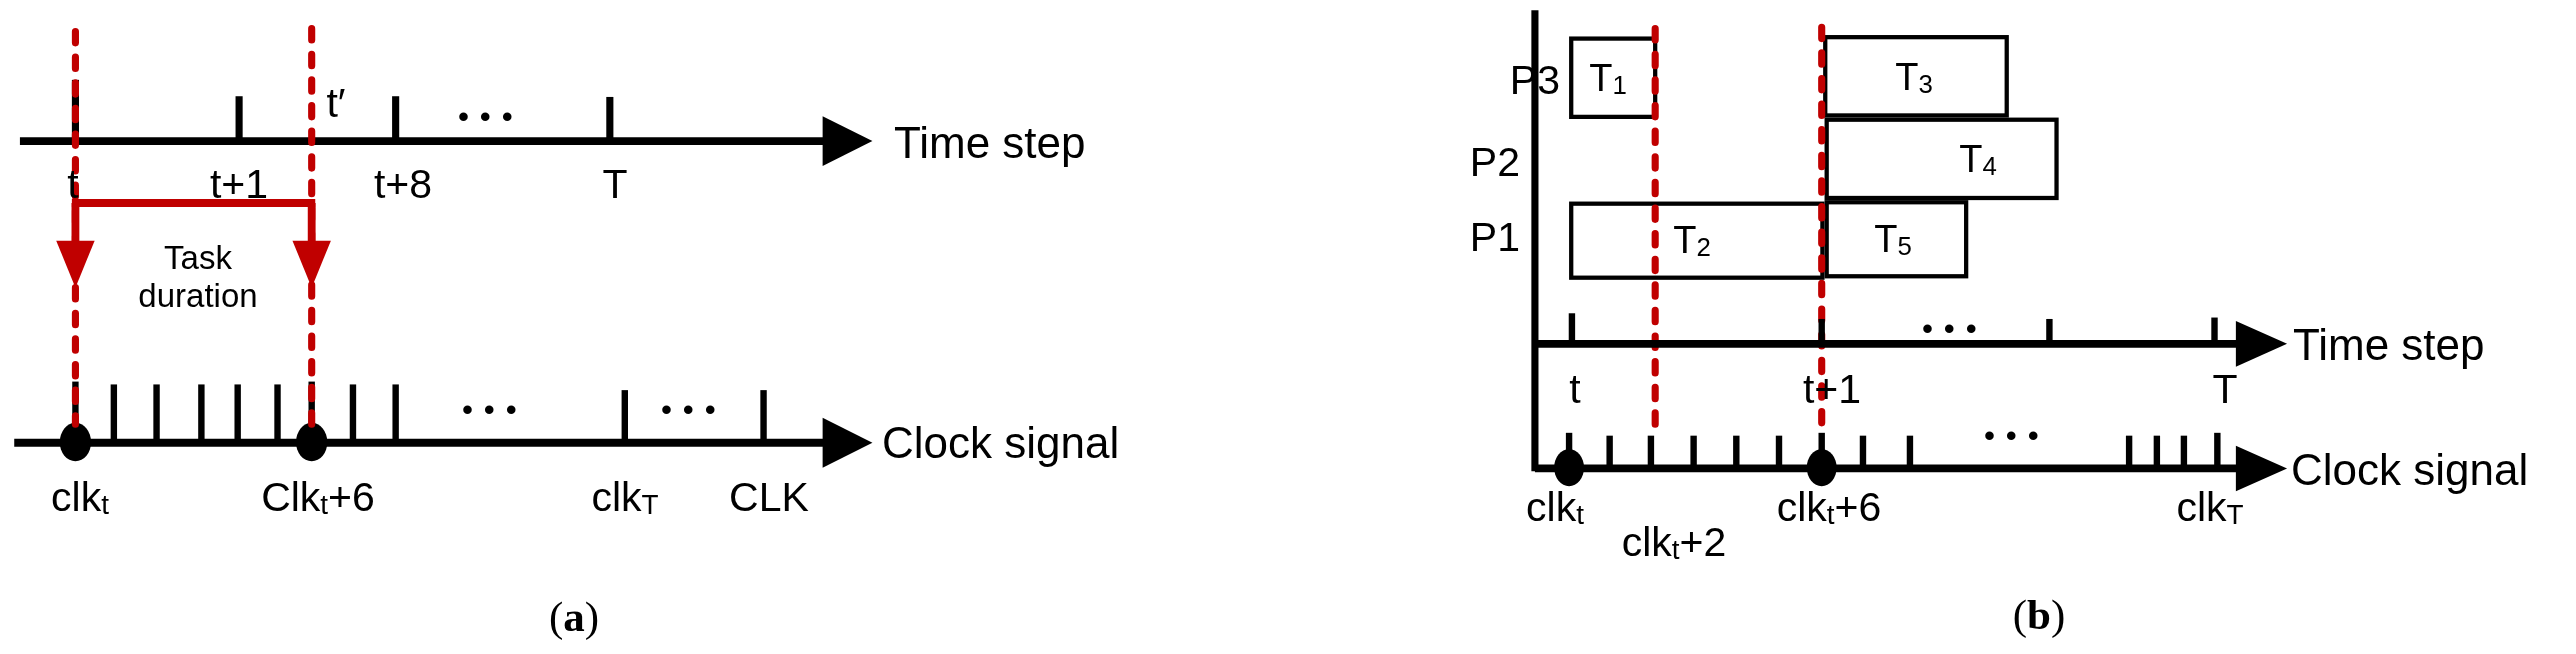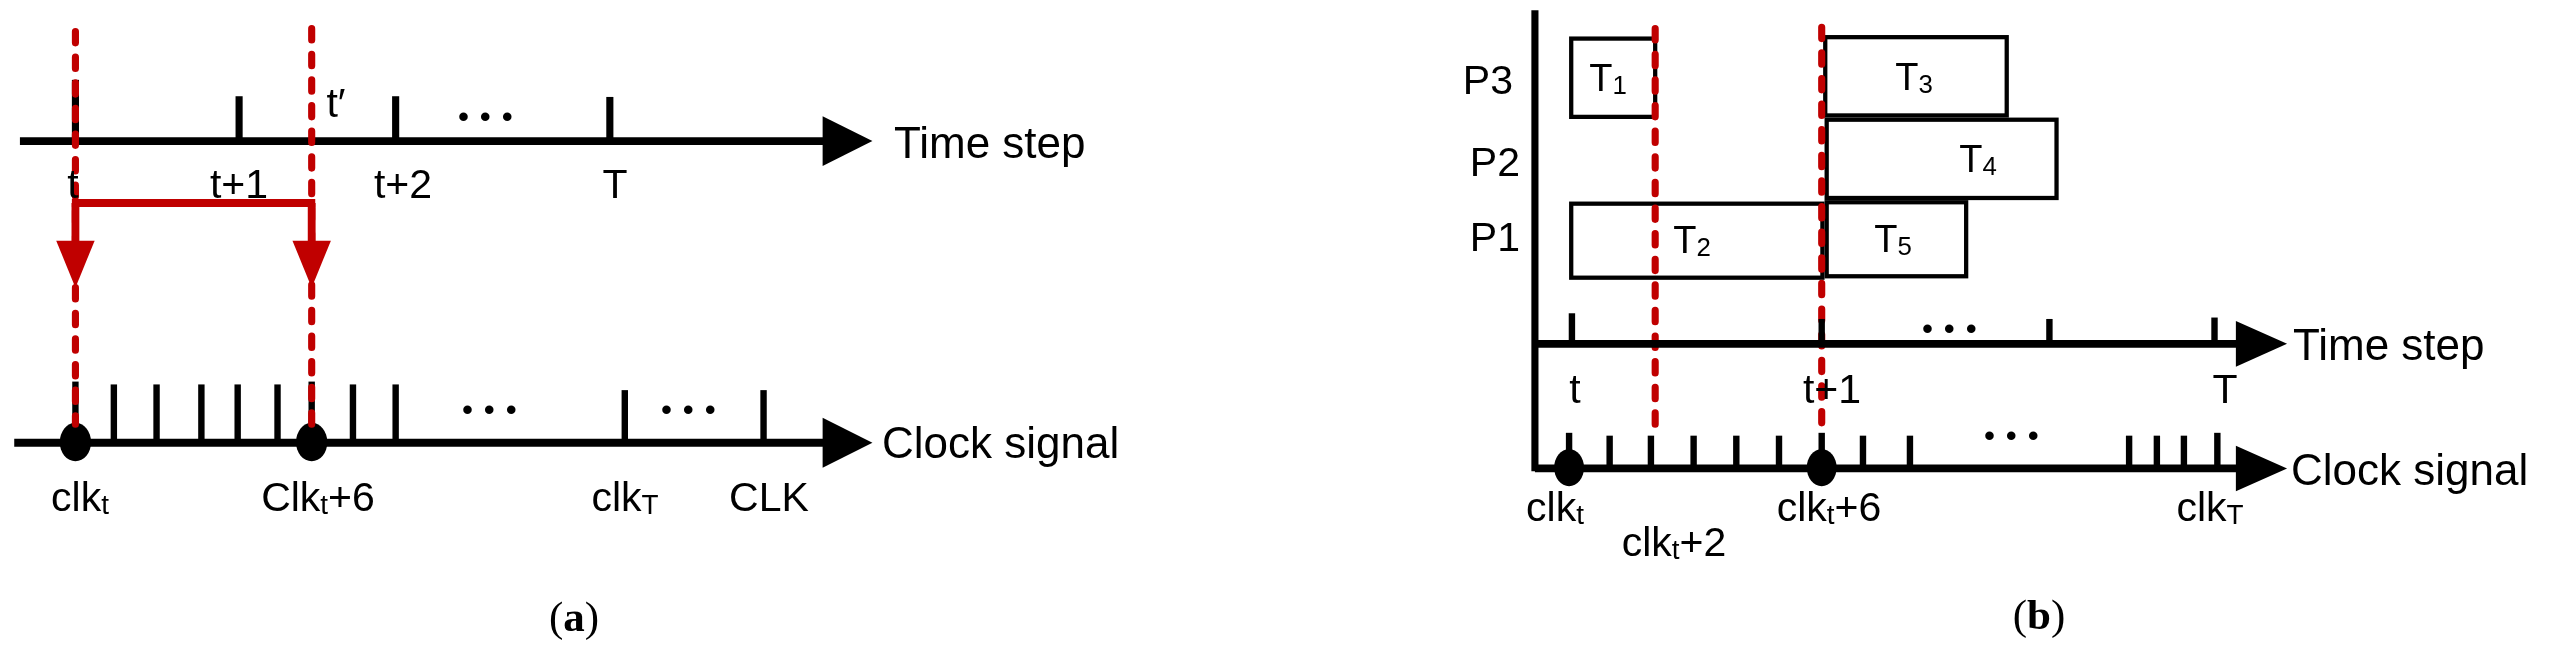--- a/index.html
+++ b/index.html
@@ -116,40 +116,44 @@
         <line class="ks" x1="3069" y1="612" x2="3069" y2="662" stroke-width="9"></line>
         <line class="ks" x1="3116" y1="608" x2="3116" y2="662" stroke-width="9"></line>
       </g>
       <ellipse class="kf" cx="2205" cy="657" rx="21" ry="26"></ellipse>
       <ellipse class="kf" cx="2560" cy="657" rx="21" ry="26"></ellipse>
     </g>
   </svg>
 
   <div class="lbl t58 ctr" style="left:73px; top:161px;">t</div>
   <div class="lbl t58 ctr" style="left:239px; top:161px;">t+1</div>
-  <div class="lbl t58 ctr" style="left:403px; top:161px;">t+2</div>
+  <div class="lbl t58 ctr" style="left:403px; top:161px;">t+8</div>
   <div class="lbl t58 ctr" style="left:615px; top:161px;">T</div>
   <div class="lbl t58 ctr" style="left:336px; top:80px;">t′</div>
   <div class="dots" style="left:491px; top:117px;">•••</div>
 
   <div class="lbl t62" style="left:894px; top:118px;">Time step</div>
 
+  <div class="lbl t46 ctr" style="left:198px; top:239px;">
+    <div>Task</div>
+    <div>duration</div>
+  </div>
 
   <div class="lbl t58 ctr" style="left:80px; top:474px;"><span>clk</span><sub>t</sub><span></span></div>
   <div class="lbl t58 ctr" style="left:318px; top:474px;"><span>Clk</span><sub>t</sub><span>+6</span></div>
   <div class="lbl t58 ctr" style="left:625px; top:474px;"><span>clk</span><sub>T</sub><span></span></div>
   <div class="lbl t58 ctr" style="left:769px; top:474px;"><span>CLK</span><sub></sub><span></span></div>
   <div class="dots" style="left:495px; top:410px;">•••</div>
   <div class="dots" style="left:694px; top:410px;">•••</div>
 
   <div class="lbl t62" style="left:882px; top:418px;">Clock signal</div>
 
   <div class="caption" style="left:574px; top:593px;"><span>(</span><b>a</b><span>)</span></div>
 
-  <div class="lbl t58 rgt" style="left:1513px; top:57px;">P3</div>
+  <div class="lbl t58 rgt" style="left:1560px; top:57px;">P3</div>
   <div class="lbl t58 rgt" style="left:1520px; top:139px;">P2</div>
   <div class="lbl t58 rgt" style="left:1520px; top:214px;">P1</div>
 
   <div class="lbl t54 ctr" style="left:1608px; top:57px;"><span>T</span><sub>1</sub></div>
   <div class="lbl t54 ctr" style="left:1692px; top:219px;"><span>T</span><sub>2</sub></div>
   <div class="lbl t54 ctr" style="left:1914px; top:56px;"><span>T</span><sub>3</sub></div>
   <div class="lbl t54 ctr" style="left:1946px; top:138px;margin-left:32px;"><span>T</span><sub>4</sub></div>
   <div class="lbl t54 ctr" style="left:1893px; top:218px;"><span>T</span><sub>5</sub></div>
 
   <div class="lbl t58 ctr" style="left:1575px; top:366px;">t</div>

